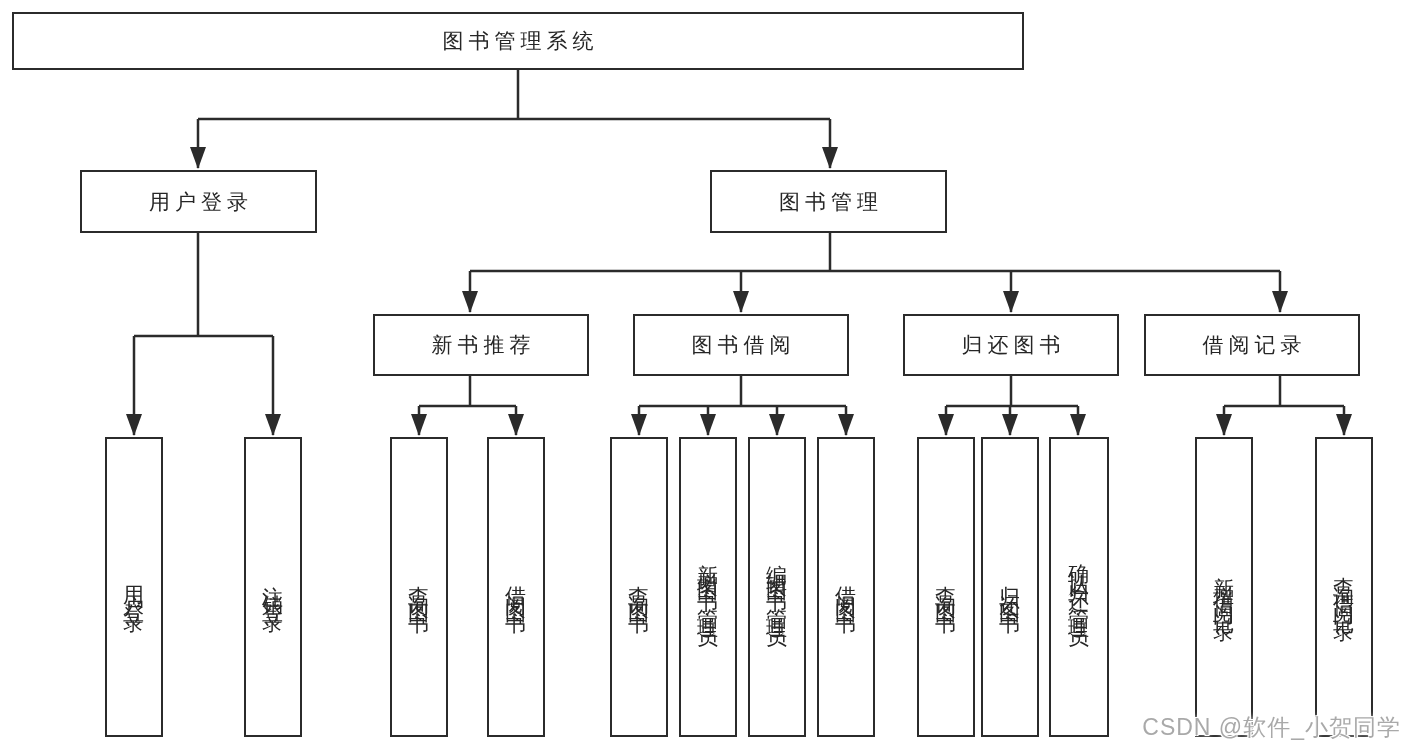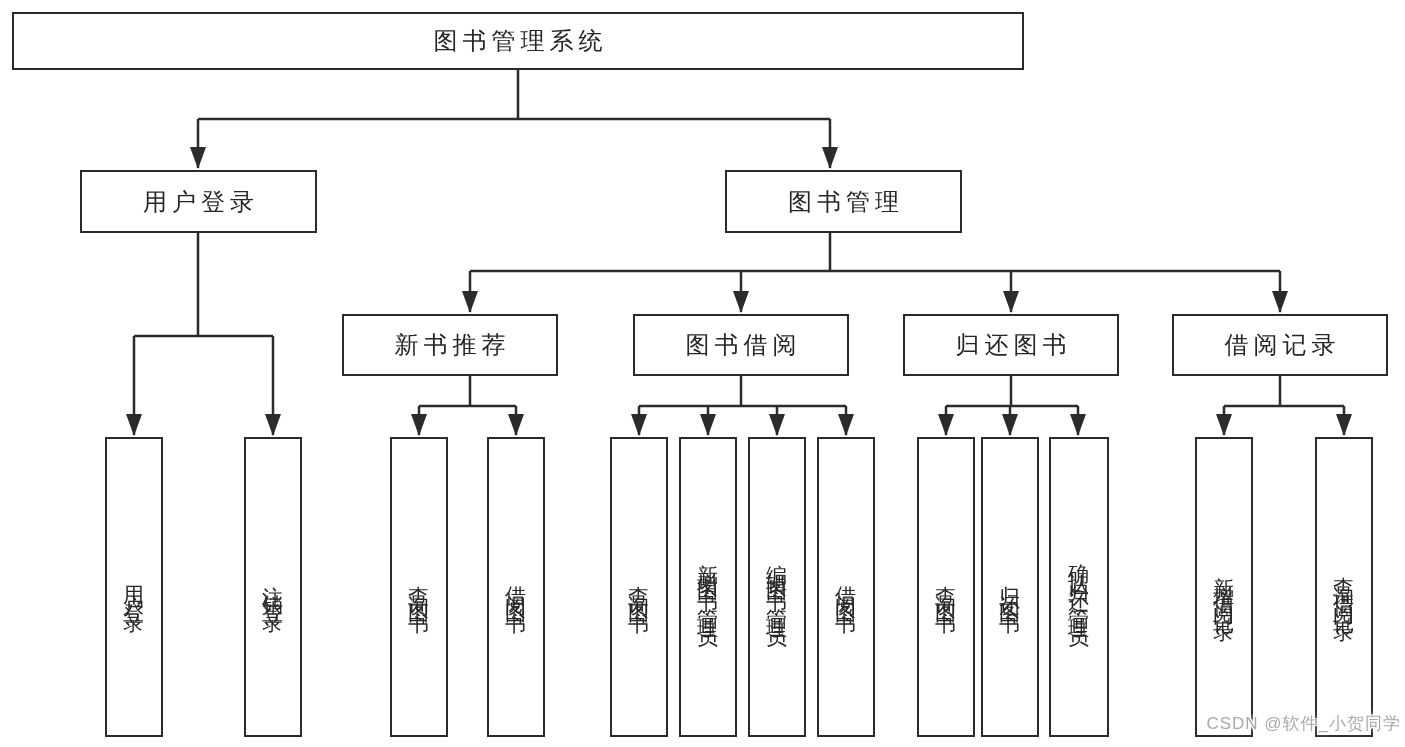--- a/index.html
+++ b/index.html
@@ -22,38 +22,38 @@
     box-sizing: border-box;
     background: #ffffff;
     border: 2.5px solid #2b2b2b;
     display: flex;
     align-items: center;
     justify-content: center;
     color: #262626;
     z-index: 2;
   }
   .hnode {
-    font-size: 24px;
+    font-size: 21px;
     letter-spacing: 5px;
     text-indent: 5px; 
     white-space: nowrap;
   }
   .vnode {
     writing-mode: vertical-rl;
     text-orientation: mixed;
     font-size: 21px;
     letter-spacing: 9px;
     line-height: 1;
   }
   .watermark {
     position: absolute;
     right: 4px;
     top: 712px;
     z-index: 5;
-    font-size: 17px;
+    font-size: 23px;
     letter-spacing: 1px;
     color: #a9a9a9;
     white-space: nowrap;
     text-shadow:
       -1px -1px 0 #ffffff, 1px -1px 0 #ffffff,
       -1px  1px 0 #ffffff, 1px  1px 0 #ffffff,
        0 0 5px #ffffff, 0 0 8px #ffffff;
   }
 </style>
 </head>
@@ -100,26 +100,26 @@
 
       <path d="M1280 376 V406 M1224 406 H1344"></path>
       <line x1="1224" y1="406" x2="1224" y2="435" marker-end="url(#ah)"></line>
       <line x1="1344" y1="406" x2="1344" y2="435" marker-end="url(#ah)"></line>
     </g>
   </svg>
 
   <div class="node hnode" style="left:12px; top:12px; width:1012px; height:58px;">图书管理系统</div>
 
   <div class="node hnode" style="left:80px; top:170px; width:237px; height:63px;">用户登录</div>
-  <div class="node hnode" style="left:710px; top:170px; width:237px; height:63px;margin-left:15px;">图书管理</div>
+  <div class="node hnode" style="left:710px; top:170px; width:237px; height:63px;">图书管理</div>
 
-  <div class="node hnode" style="left:342px; top:314px; width:216px; height:62px;">新书推荐</div>
+  <div class="node hnode" style="left:373px; top:314px; width:216px; height:62px;">新书推荐</div>
   <div class="node hnode" style="left:633px; top:314px; width:216px; height:62px;text-align:right;">图书借阅</div>
   <div class="node hnode" style="left:903px; top:314px; width:216px; height:62px;">归还图书</div>
-  <div class="node hnode" style="left:1172px; top:314px; width:216px; height:62px;text-align:right;">借阅记录</div>
+  <div class="node hnode" style="left:1144px; top:314px; width:216px; height:62px;text-align:right;">借阅记录</div>
 
   <div class="node vnode" style="left:105px; top:437px; width:58px; height:300px;">用户登录</div>
   <div class="node vnode" style="left:244px; top:437px; width:58px; height:300px;">注销登录</div>
 
   <div class="node vnode" style="left:390px; top:437px; width:58px; height:300px;">查询图书</div>
   <div class="node vnode" style="left:487px; top:437px; width:58px; height:300px;">借阅图书</div>
 
   <div class="node vnode" style="left:610px; top:437px; width:58px; height:300px;">查询图书</div>
   <div class="node vnode" style="left:679px; top:437px; width:58px; height:300px;">新增图书（管理员）</div>
   <div class="node vnode" style="left:748px; top:437px; width:58px; height:300px;">编辑图书（管理员）</div>

